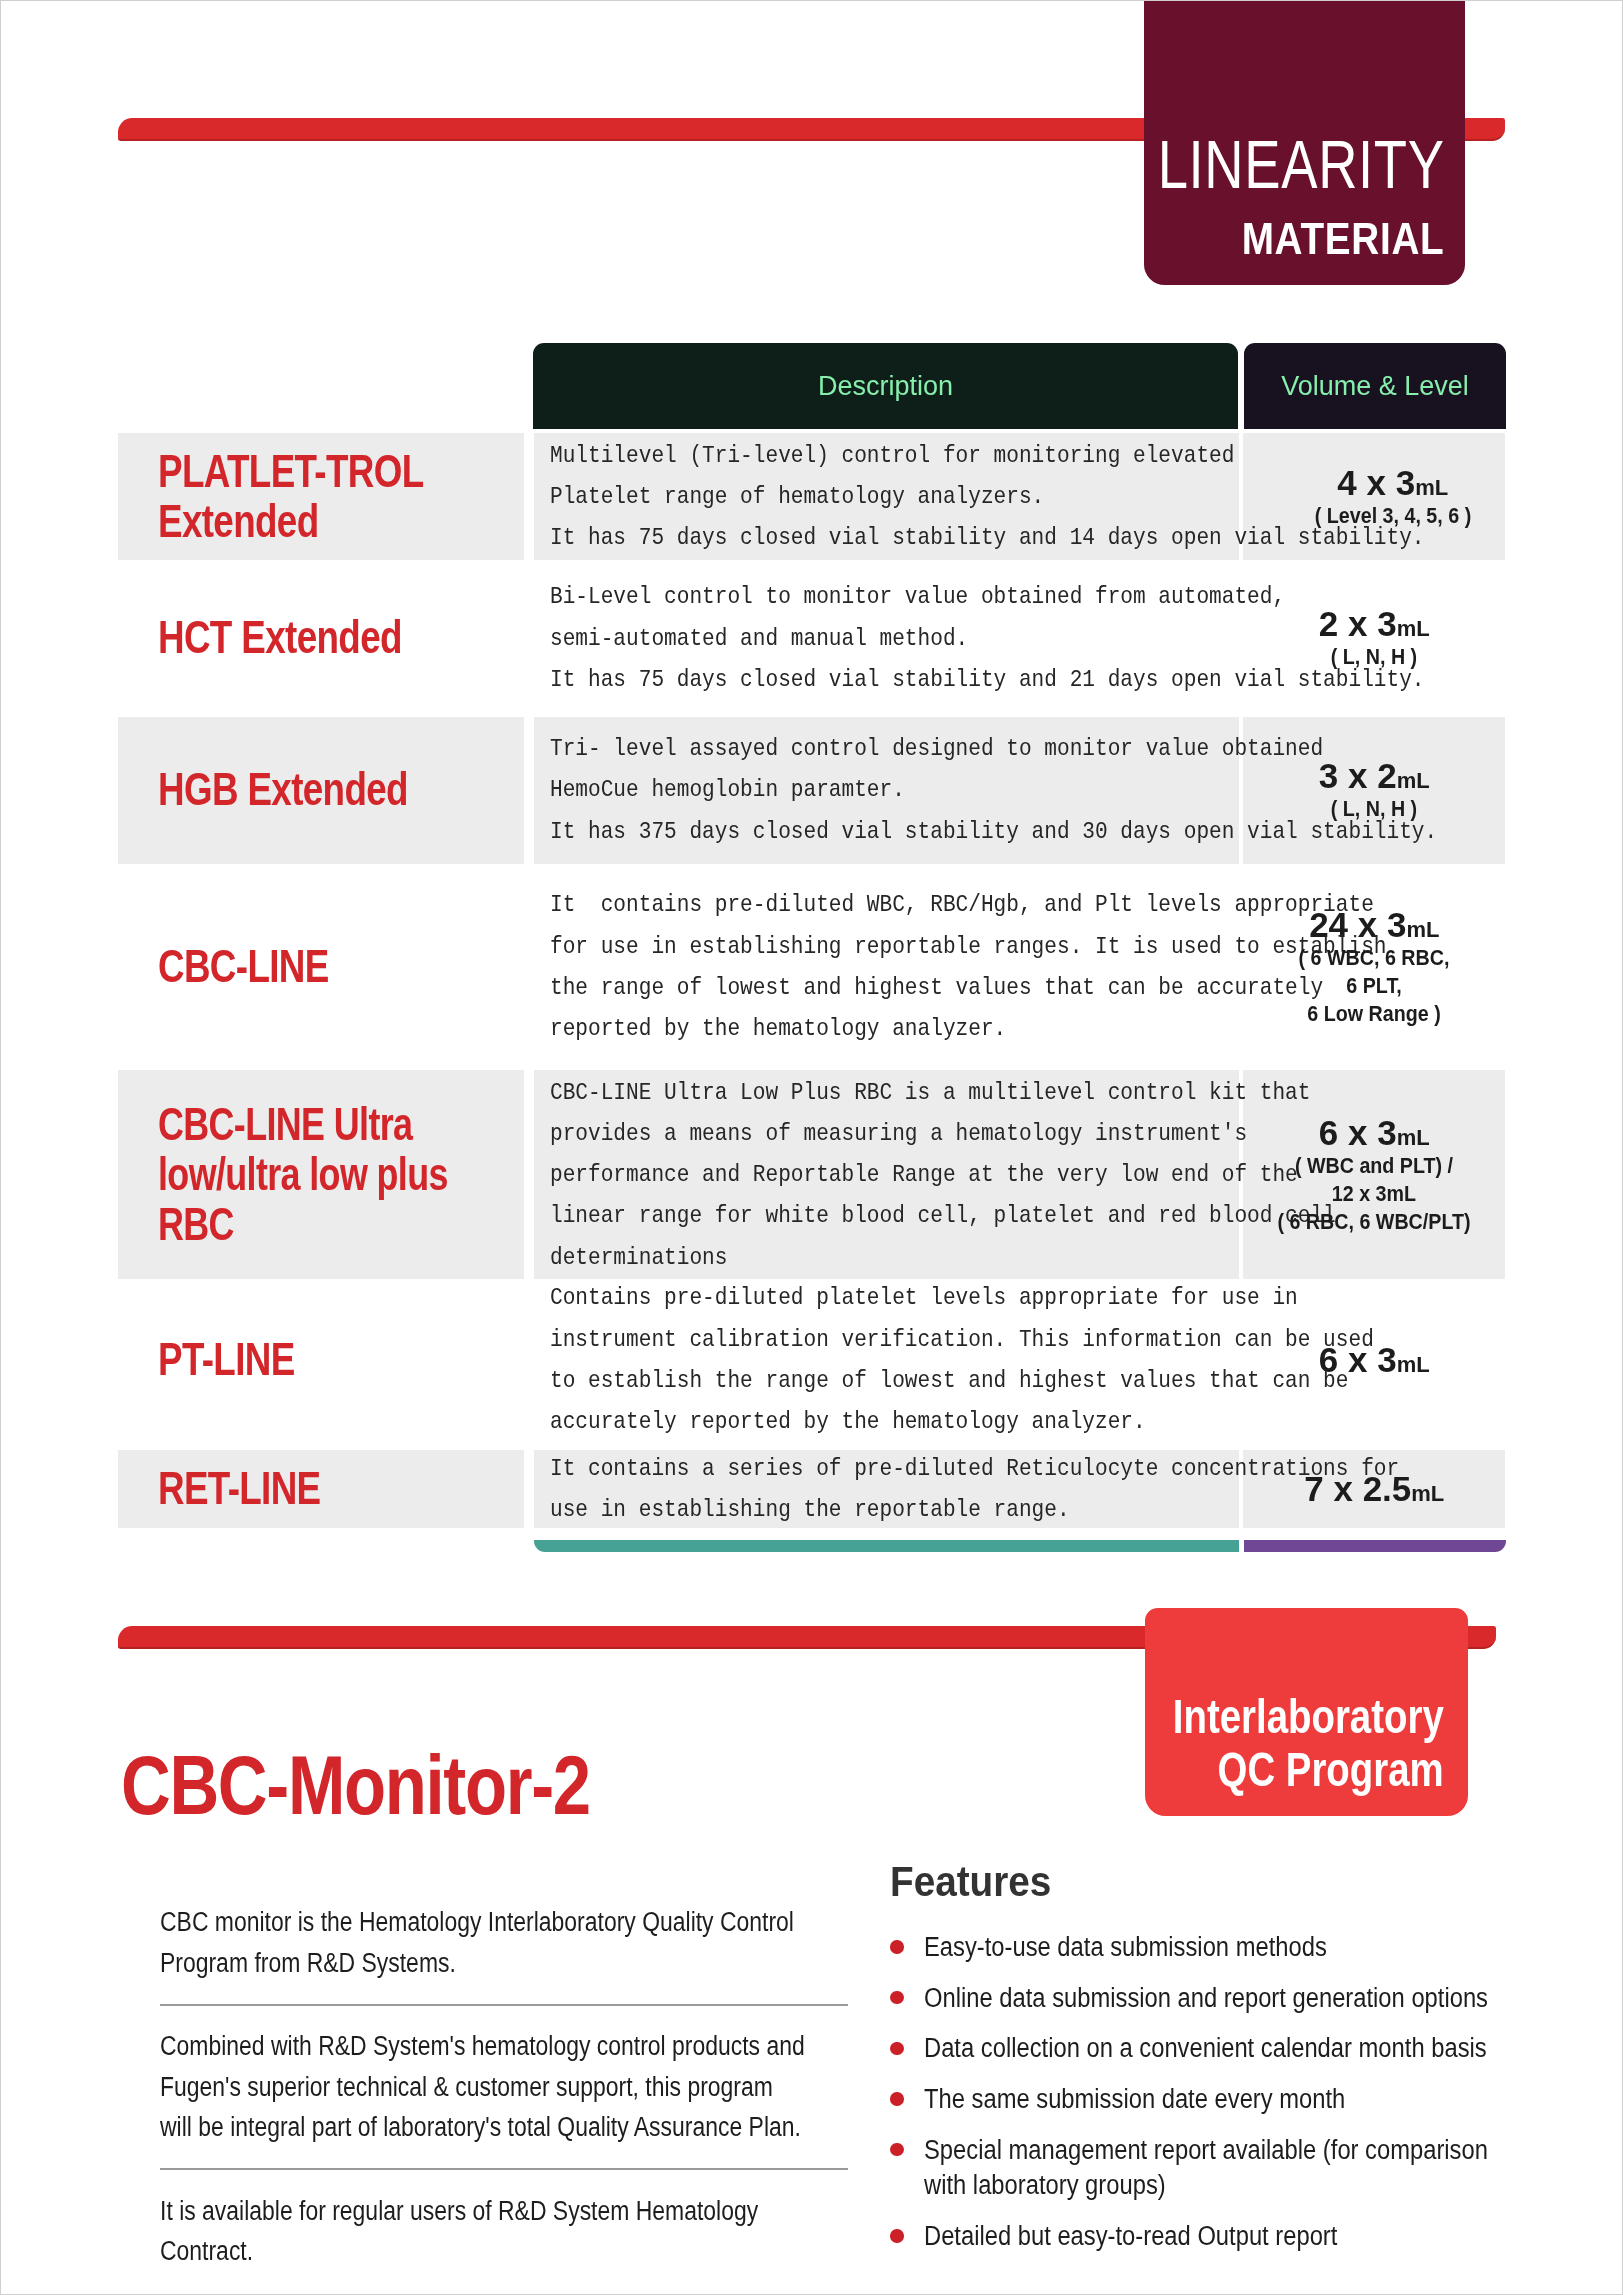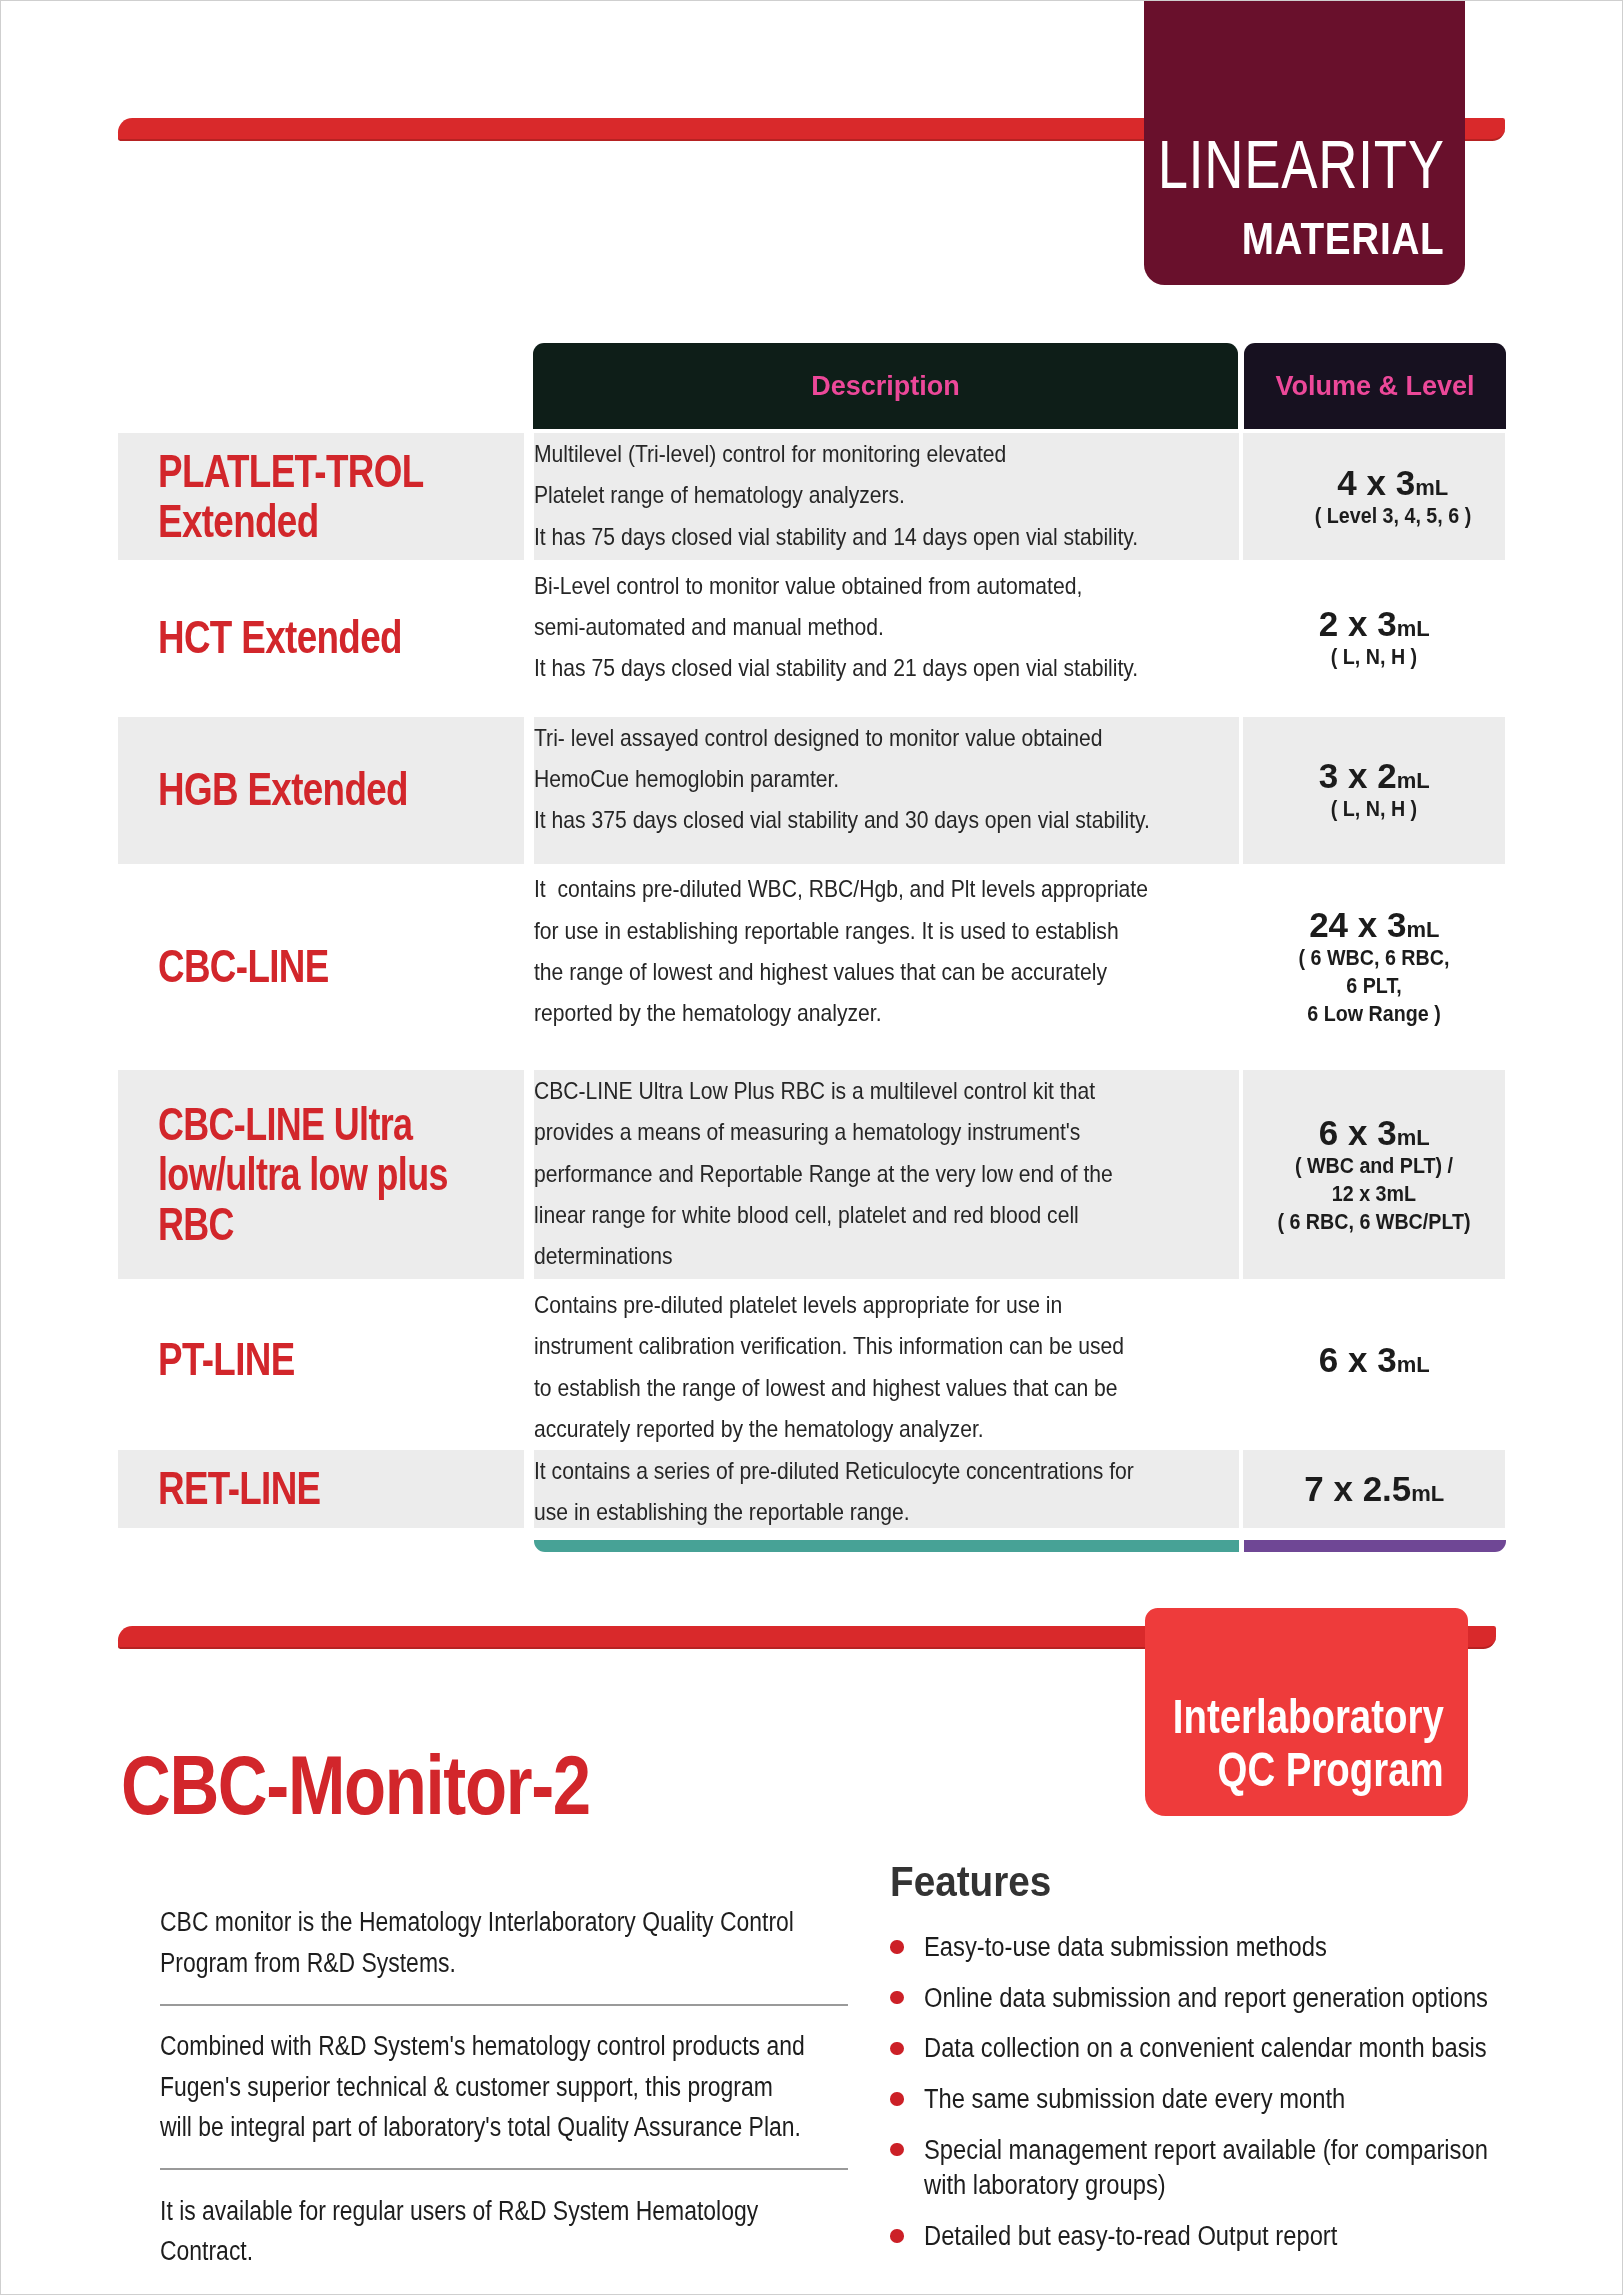--- a/index.html
+++ b/index.html
@@ -27,34 +27,34 @@
     background:#69102c; border-radius:0 0 20.6px 20.6px; z-index:5;
     display:flex; flex-direction:column; justify-content:flex-end; align-items:flex-end;
     padding:0 20.6px 24px 0; box-sizing:border-box;gap:16px;
   }
   .linearity { font-size:68px; color:#fff; font-weight:400; letter-spacing:0.8px; line-height:1.0; }
   .material  { font-size:44px; color:#fff; font-weight:900; letter-spacing:0.8px; line-height:1.0; margin-top:3.2px; }
 
   
   .thead { position:absolute; left:117px; top:342px; width:1387px; height:86px; }
   .th { position:absolute; top:0; height:86px; display:flex; align-items:center; justify-content:center;
-        color:#ec4899; font-size:27px; font-weight:bold; border-radius:11px 11px 0 0; }
+        color:#86efac; font-size:27px; font-weight:normal; border-radius:11px 11px 0 0; }
   .th.desc { left:415px; width:705px; background:#0e1e18; }
   .th.vol  { left:1126px; width:262px; background:#171120; }
 
   .rows { position:absolute; left:117px; top:432px; width:1387px; }
   .row { display:grid; grid-template-columns:406px 9.5px 705px 4.8px 262px; margin-bottom:4.8px; }
   .row.h160 > * { height:127px;padding-left:37px; } .row.h186 > * { height:147px; }
   .row.h248 > * { height:197px; } .row.h264 > * { height:209px; }
   .row.h192 > * { height:152px; } .row.h124 > * { height:78px;margin-top:9px; }
   .row .c { box-sizing:border-box; }
   .row.gray .c { background:#ececec; }
   .c.name { padding-left:40px; display:flex; align-items:center; overflow:visible; }
   .name-text { font-size:46px; font-weight:bold; color:#d2262b; line-height:1.08; letter-spacing:-0.8px; }
-  .c.desc { padding-left:0; display:flex; overflow:visible; }
+  .c.desc { padding-left:16px; display:flex; align-items:center; overflow:visible;font-family:Liberation Mono, monospace; }
   .desc-text { font-size:24px; color:#262626; line-height:1.72; }
   .c.vol { display:flex; flex-direction:column; align-items:center; justify-content:center; }
   .vol-line { display:flex; align-items:baseline; color:#1c1c1c; font-weight:bold; }
   .vol-qty { font-size:35px; } .vol-unit { font-size:22px; }
   .vol-note { font-size:21.4px; font-weight:bold; color:#1c1c1c; text-align:center;
               line-height:1.3; white-space:pre; transform:scaleX(.92); transform-origin:center; }
 
   .accent { position:absolute; top:1539px; height:12px; }
   .accent.teal   { left:533px;  width:705px; background:#47a296; border-radius:0 0 0 11px; }
   .accent.purple { left:1243px; width:262px; background:#6f4795; border-radius:0 0 11px 0; }

